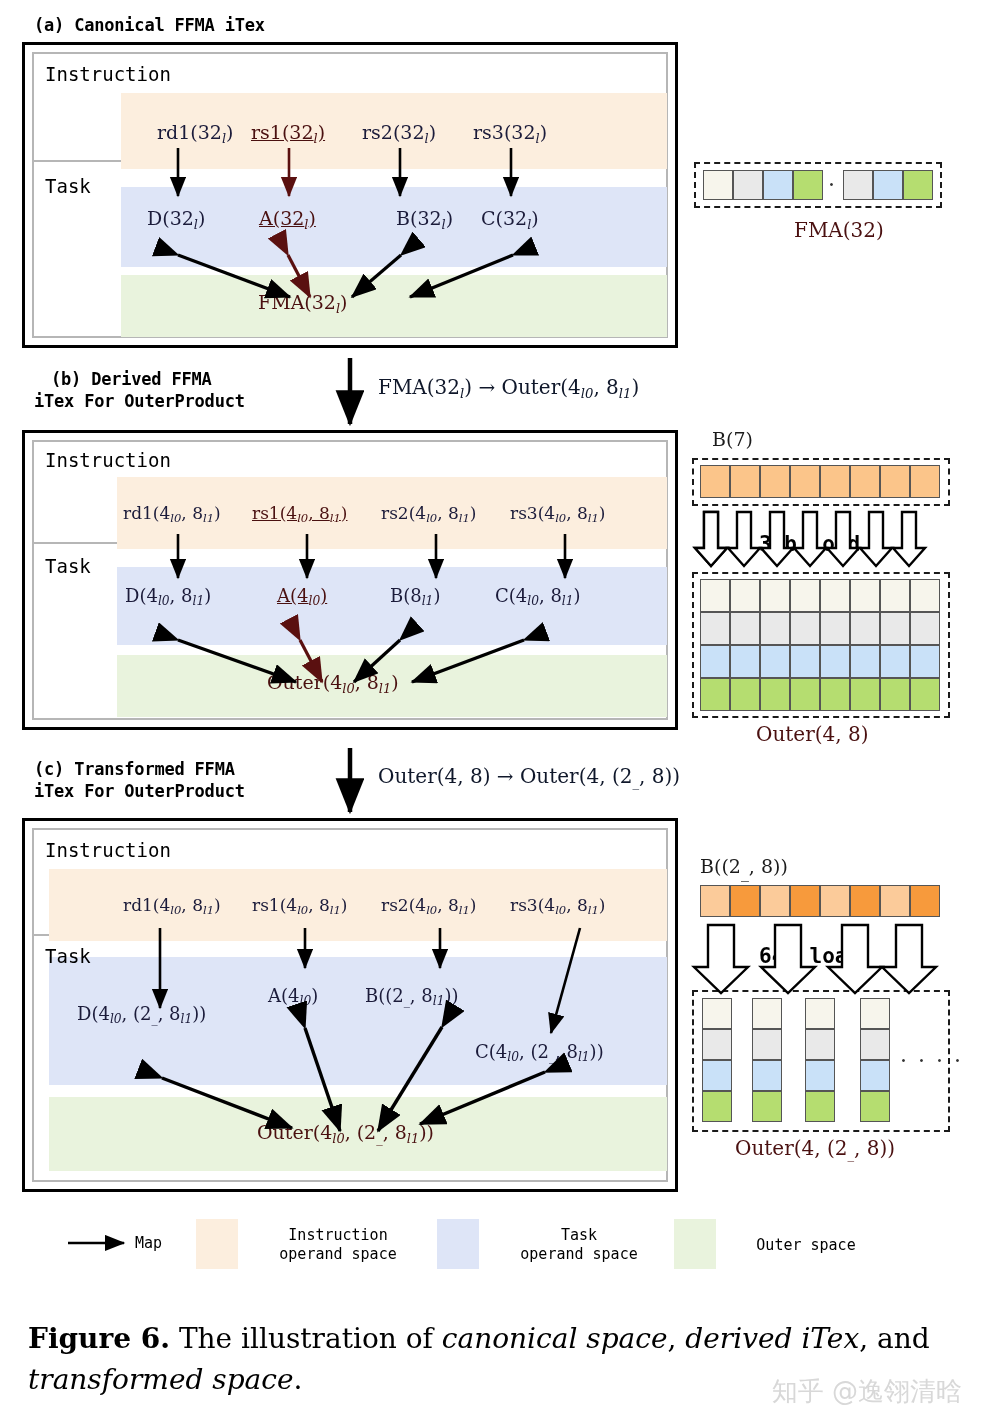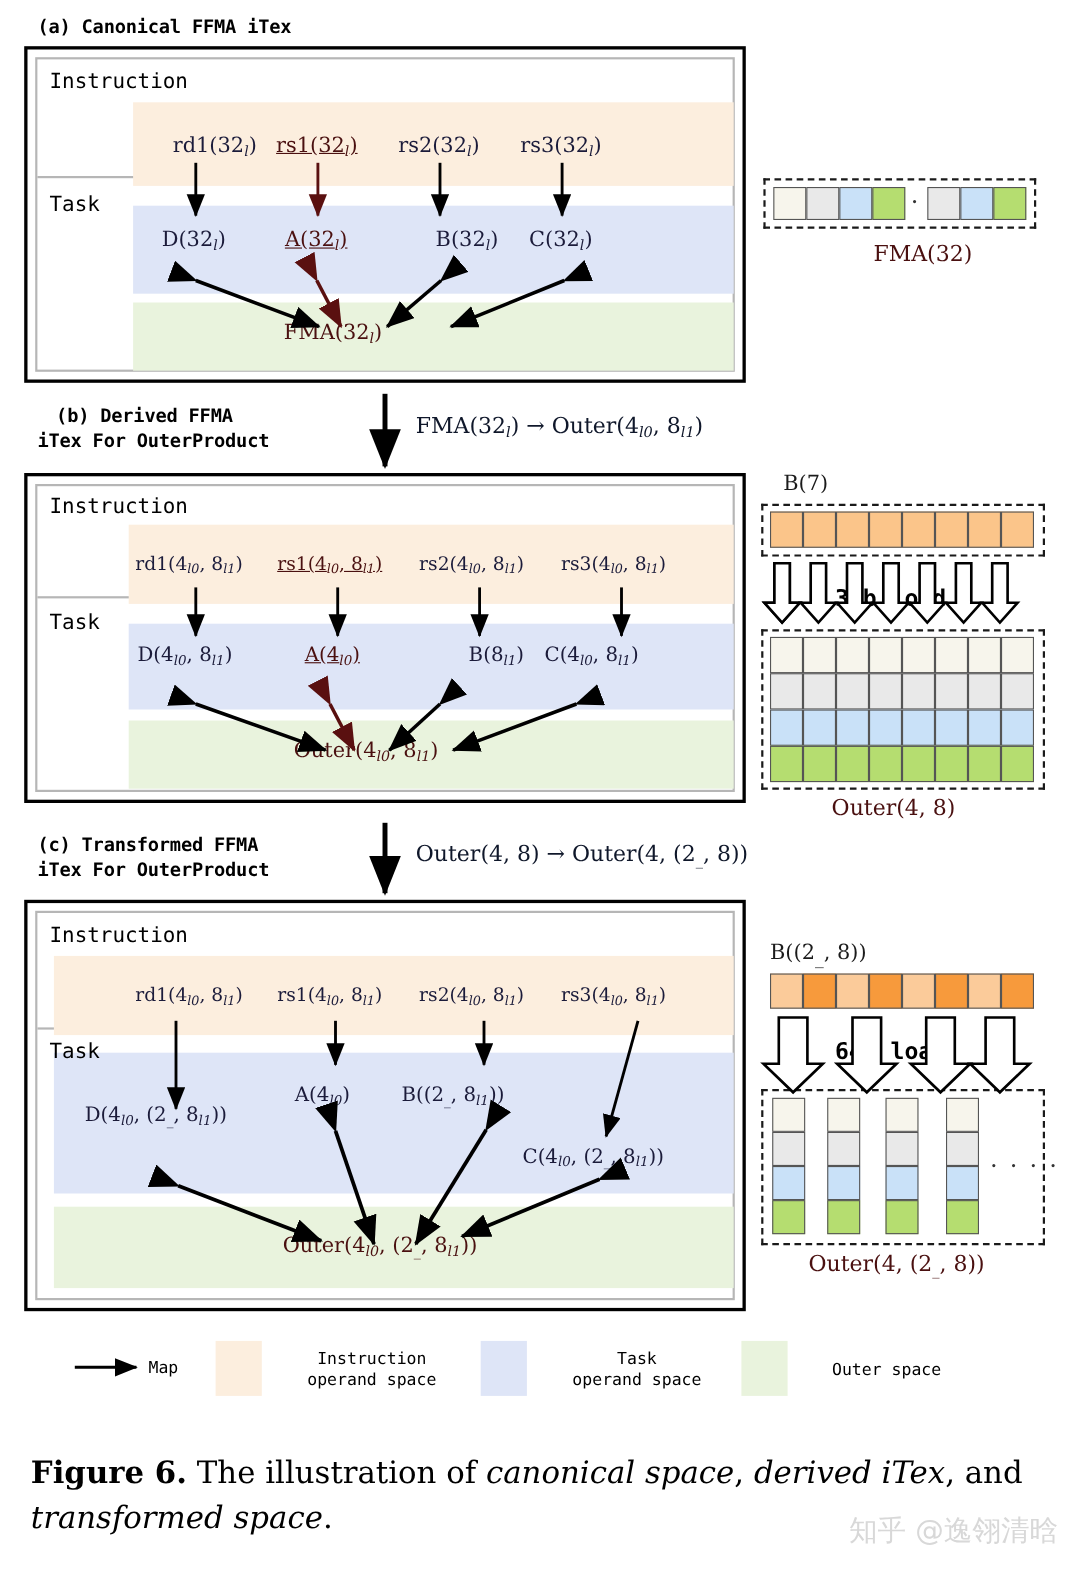--- a/index.html
+++ b/index.html
@@ -120,21 +120,21 @@
   <div class="sec-label" style="left:20px;top:16px;">Instruction</div>
   <div class="sec-label" style="left:20px;top:122px;">Task</div>
 
   <div class="math" style="left:98px;top:70px;font-size:17px;">rd1(4<sub>l0</sub>, 8<sub>l1</sub>)</div>
   <div class="math red" style="left:227px;top:70px;font-size:17px;">rs1(4<sub>l0</sub>, 8<sub>l1</sub>)</div>
   <div class="math" style="left:356px;top:70px;font-size:17px;">rs2(4<sub>l0</sub>, 8<sub>l1</sub>)</div>
   <div class="math" style="left:485px;top:70px;font-size:17px;">rs3(4<sub>l0</sub>, 8<sub>l1</sub>)</div>
 
   <div class="math" style="left:100px;top:152px;font-size:18px;">D(4<sub>l0</sub>, 8<sub>l1</sub>)</div>
   <div class="math red" style="left:252px;top:152px;font-size:18px;">A(4<sub>l0</sub>)</div>
-  <div class="math" style="left:365px;top:152px;font-size:18px;margin-left:36px;">B(8<sub>l1</sub>)</div>
+  <div class="math" style="left:365px;top:152px;font-size:18px;">B(8<sub>l1</sub>)</div>
   <div class="math" style="left:470px;top:152px;font-size:18px;">C(4<sub>l0</sub>, 8<sub>l1</sub>)</div>
 
   <div class="math brown" style="left:242px;top:238px;font-size:19px;">Outer(4<sub>l0</sub>, 8<sub>l1</sub>)</div>
 </div>
 
 <div class="abs panel-title" style="left:34px;top:758px;">(c) Transformed FFMA</div>
 <div class="abs panel-title" style="left:34px;top:780px;">iTex For OuterProduct</div>
 
 <div class="abs trans-label" style="left:378px;top:764px;">Outer(4, 8) → Outer(4, (2<sub>_</sub>, 8))</div>
 

